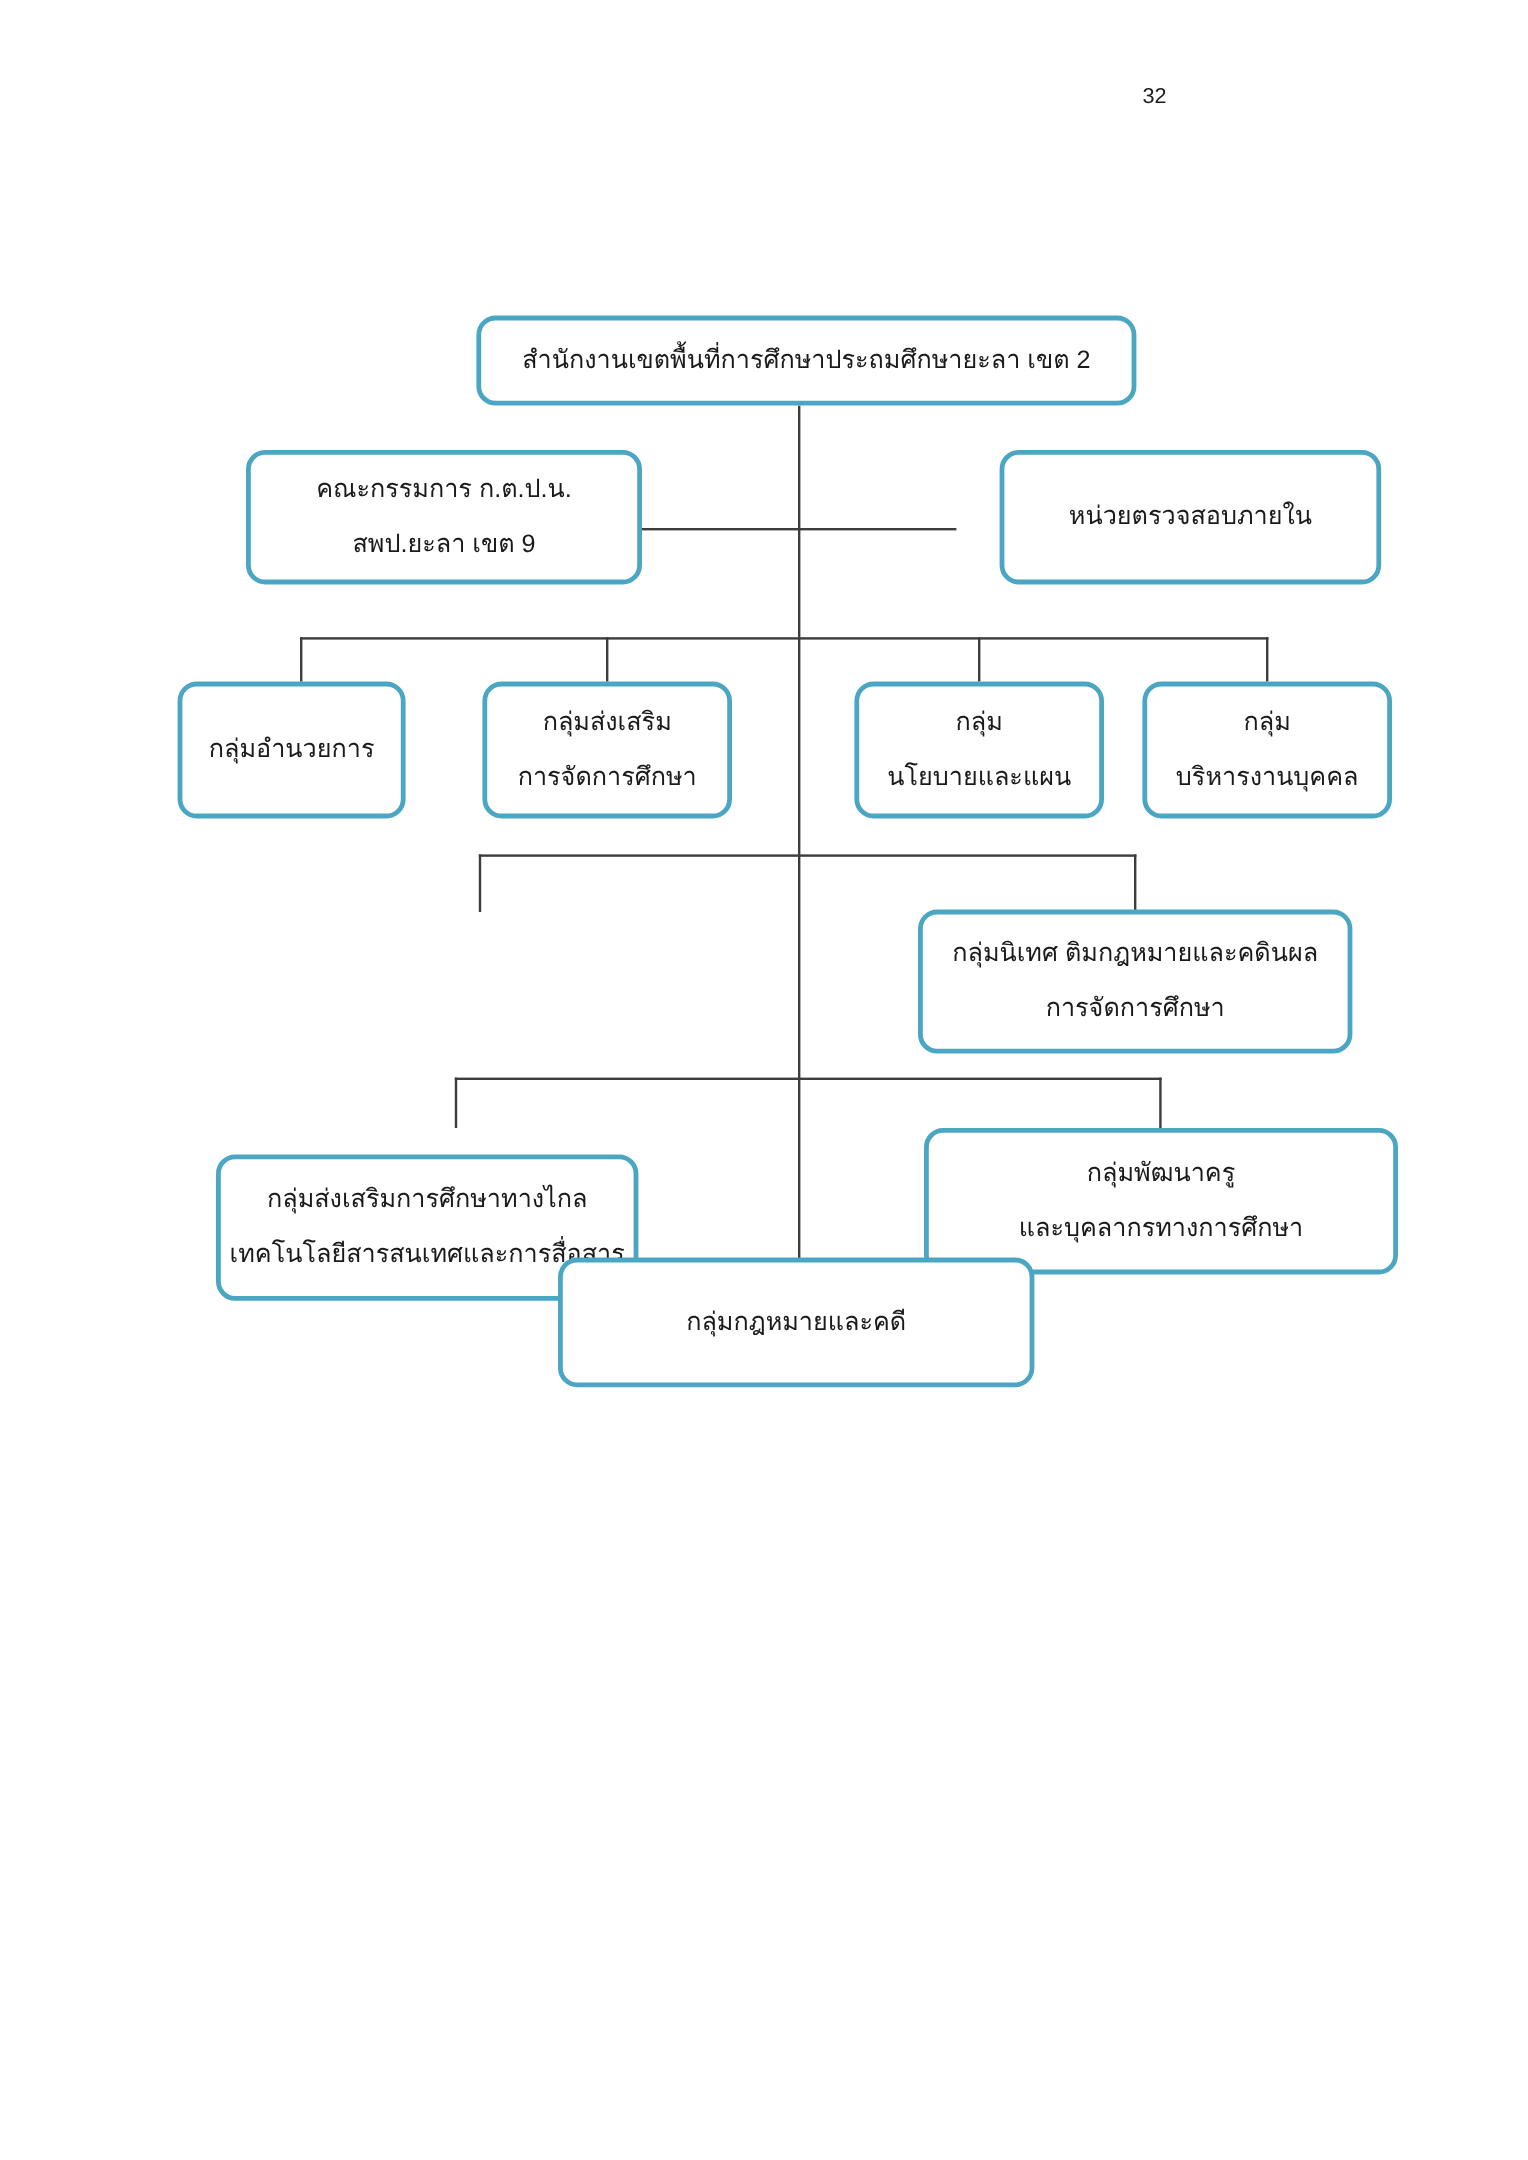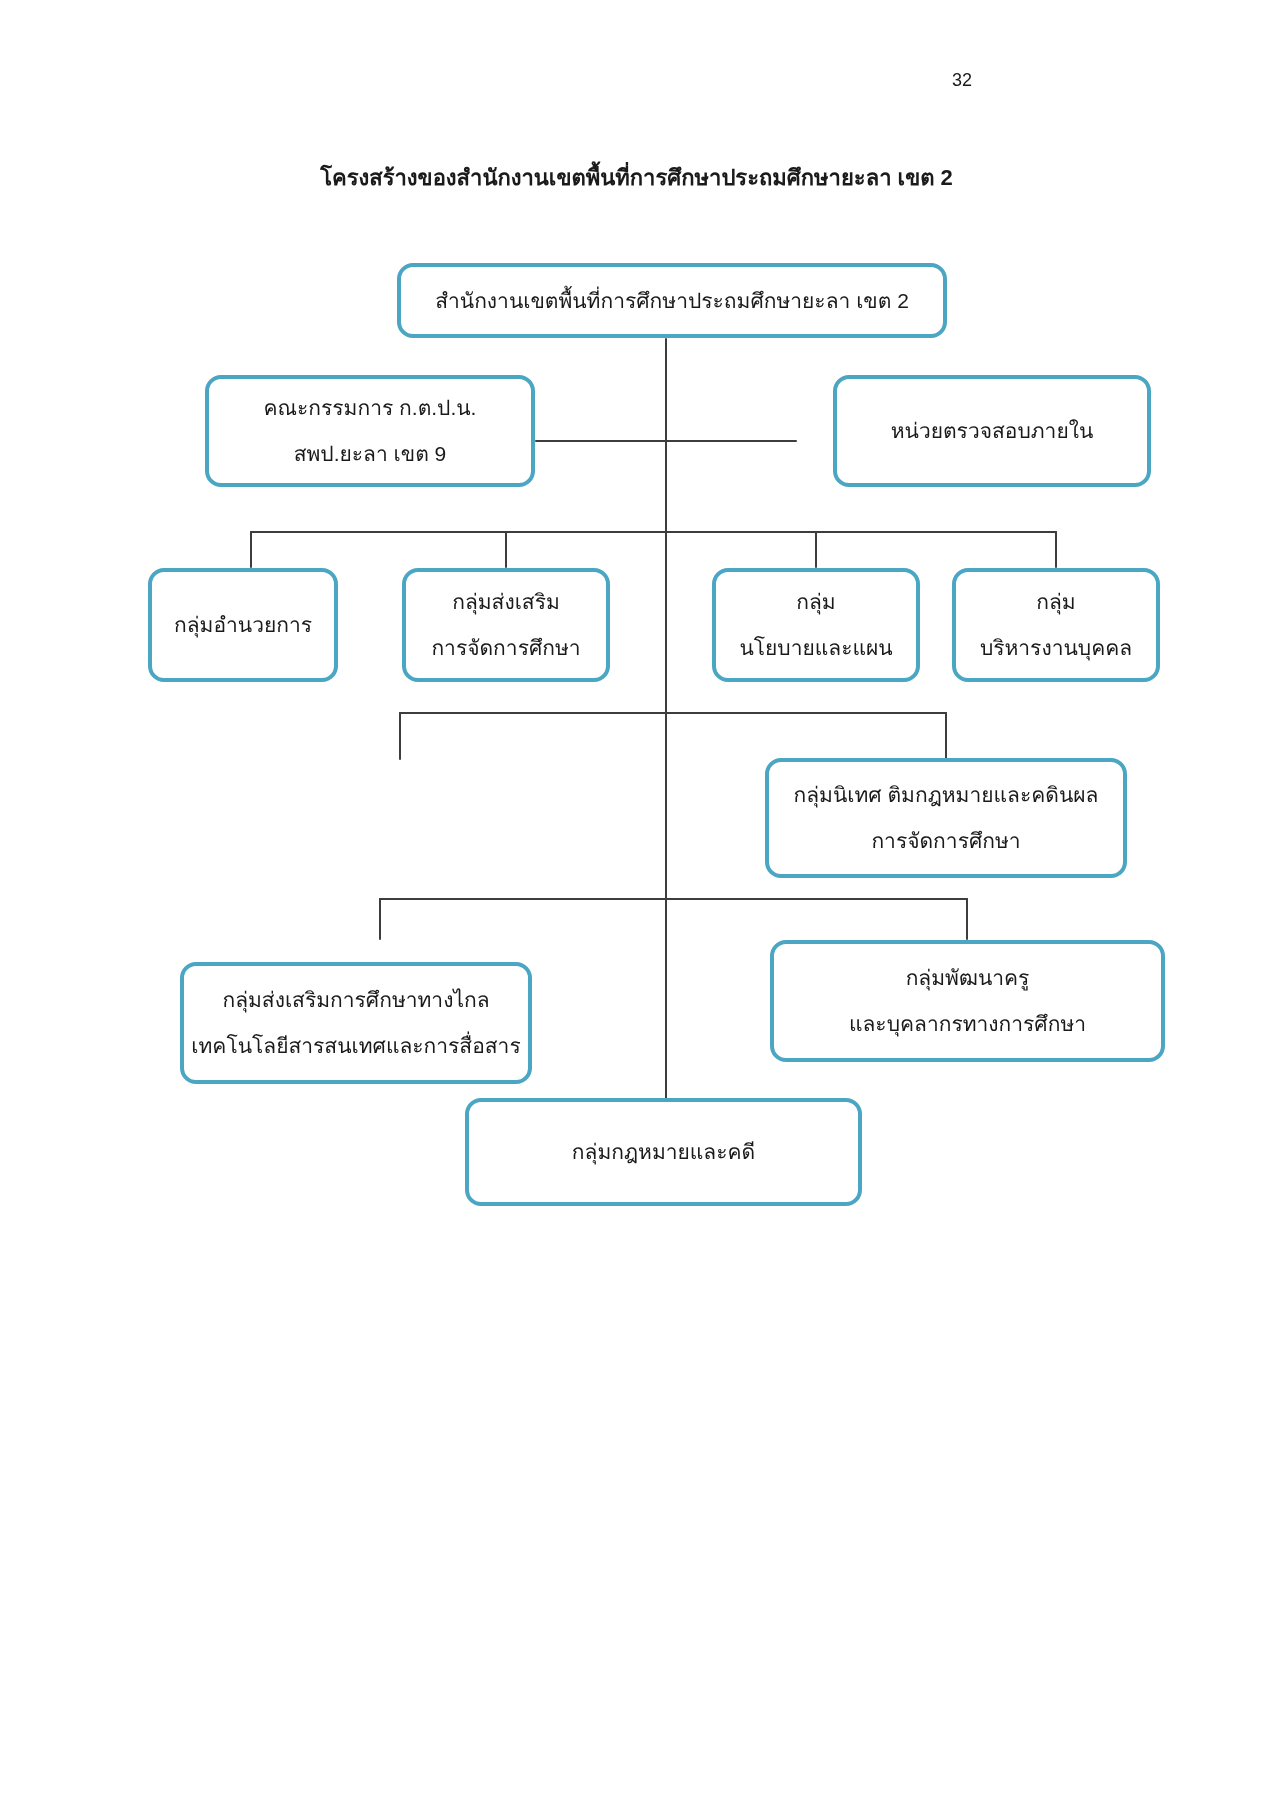--- a/index.html
+++ b/index.html
@@ -1,21 +1,21 @@
 <!DOCTYPE html>
 <html style="--teal: #4BA6C3; --line: #3D3D3D; --text: #1A1A1A; --bg: #FFFFFF;"><head>
 <meta charset="utf-8">
 <style>
   :root{
     --teal:#4BA6C3;
     --line:#3D3D3D;
     --text:#1A1A1A;
     --bg:#FFFFFF;
   }
-  *{box-sizing:border-box;margin:0;padding:0;border-radius:14px;}
+  *{box-sizing:border-box;margin:0;padding:0;}
   html,body{background:#fff;}
   body{
     font-family:"Liberation Sans","DejaVu Sans",sans-serif;
     color:var(--text);
   }
   .page{
     position:relative;
     width:1273px;
     height:1800px;
     background:var(--bg);
@@ -56,21 +56,21 @@
   .b-committee {left:205px; top:375px;  width:330px; height:112px;}
   .b-audit     {left:833px; top:375px;  width:318px; height:112px;}
   .b-t1-1      {left:148px; top:568px;  width:190px; height:114px;}
   .b-t1-2      {left:402px; top:568px;  width:208px; height:114px;}
   .b-t1-3      {left:712px; top:568px;  width:208px; height:114px;}
   .b-t1-4      {left:952px; top:568px;  width:208px; height:114px;}
   .b-t2-1      {left:215px; top:760px;  width:370px; height:112px;}
   .b-t2-2      {left:765px; top:758px;  width:362px; height:120px;}
   .b-t3-1      {left:180px; top:940px;  width:352px; height:122px;margin-top:22px;}
   .b-t3-2      {left:770px; top:940px;  width:395px; height:122px;}
-  .b-legal     {left:465px; top:1098px; width:397px; height:108px;}
+  .b-legal     {left:465px; top:1048px; width:397px; height:108px;}
 
   
   .c-trunk   {left:665px; top:338px;  width:2px;   height:762px;}
   .c-h-audit {left:535px; top:440px;  width:262px; height:2px;}
   .c-s1-h    {left:250px; top:531px;  width:807px; height:2px;}
   .c-s1-d1   {left:250px; top:531px;  width:2px;   height:37px;}
   .c-s1-d2   {left:505px; top:531px;  width:2px;   height:37px;}
   .c-s1-d3   {left:815px; top:531px;  width:2px;   height:37px;}
   .c-s1-d4   {left:1055px;top:531px;  width:2px;   height:37px;}
   .c-s2-h    {left:399px; top:712px;  width:548px; height:2px;}
@@ -80,21 +80,20 @@
   .c-s3-d1   {left:379px; top:898px;  width:2px;   height:42px;}
   .c-s3-d2   {left:966px; top:898px;  width:2px;   height:42px;}
 </style>
 </head>
 <body>
 
 <div class="page">
 
   <div class="page-number">32</div>
 
-  <div class="doc-title">โครงสร้างของสำนักงานเขตพื้นที่การศึกษาประถมศึกษายะลา เขต 2</div>
 
   <div class="conn c-trunk"></div>
   <div class="conn c-h-audit"></div>
   <div class="conn c-s1-h"></div>
   <div class="conn c-s1-d1"></div>
   <div class="conn c-s1-d2"></div>
   <div class="conn c-s1-d3"></div>
   <div class="conn c-s1-d4"></div>
   <div class="conn c-s2-h"></div>
   <div class="conn c-s2-d1"></div>

